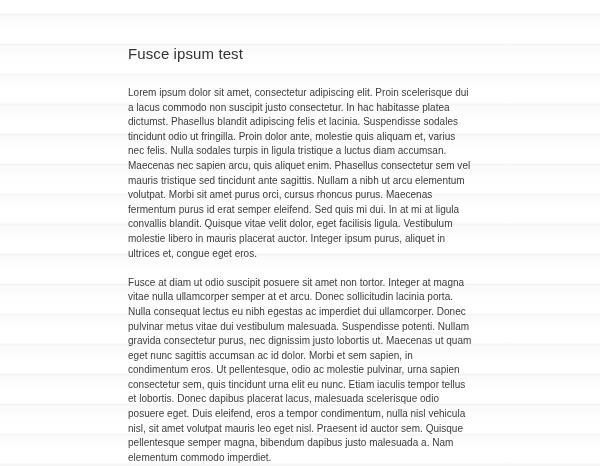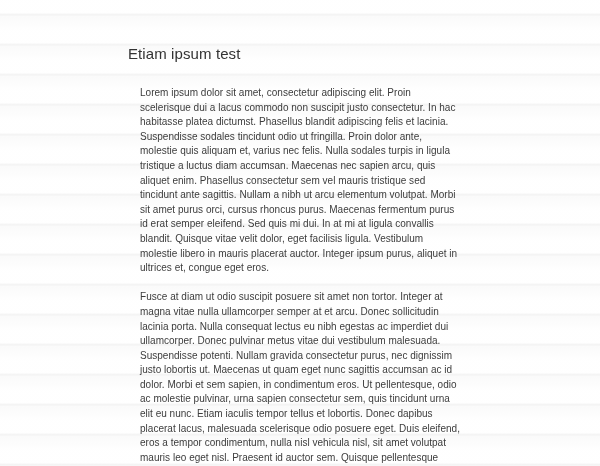--- a/index.html
+++ b/index.html
@@ -45,21 +45,21 @@
     margin: 0;
     padding-top: 44px;
     font-size: 15px;
     font-weight: 400;
     line-height: 20px;
     color: #333333;
     letter-spacing: 0.1px;
   }
 
   .doc-paragraph {
-    margin: 12px;
+    margin: 0;
     font-size: 10px;
     line-height: 14.6px;
     color: #3c3c3c;
     text-align: left;
     letter-spacing: 0.02px;
   }
 
   .doc-paragraph.first {
     margin-top: 22px;
   }
@@ -67,20 +67,20 @@
   .doc-paragraph.second {
     margin-top: 14.6px;
   }
 </style>
 </head>
 <body>
 
 <div class="page">
   <div class="content">
 
-    <h1 class="doc-title">Etiam ipsum test</h1>
+    <h1 class="doc-title">Fusce ipsum test</h1>
 
     <p class="doc-paragraph first">Lorem ipsum dolor sit amet, consectetur adipiscing elit. Proin scelerisque dui a lacus commodo non suscipit justo consectetur. In hac habitasse platea dictumst. Phasellus blandit adipiscing felis et lacinia. Suspendisse sodales tincidunt odio ut fringilla. Proin dolor ante, molestie quis aliquam et, varius nec felis. Nulla sodales turpis in ligula tristique a luctus diam accumsan. Maecenas nec sapien arcu, quis aliquet enim. Phasellus consectetur sem vel mauris tristique sed tincidunt ante sagittis. Nullam a nibh ut arcu elementum volutpat. Morbi sit amet purus orci, cursus rhoncus purus. Maecenas fermentum purus id erat semper eleifend. Sed quis mi dui. In at mi at ligula convallis blandit. Quisque vitae velit dolor, eget facilisis ligula. Vestibulum molestie libero in mauris placerat auctor. Integer ipsum purus, aliquet in ultrices et, congue eget eros.</p>
 
     <p class="doc-paragraph second">Fusce at diam ut odio suscipit posuere sit amet non tortor. Integer at magna vitae nulla ullamcorper semper at et arcu. Donec sollicitudin lacinia porta. Nulla consequat lectus eu nibh egestas ac imperdiet dui ullamcorper. Donec pulvinar metus vitae dui vestibulum malesuada. Suspendisse potenti. Nullam gravida consectetur purus, nec dignissim justo lobortis ut. Maecenas ut quam eget nunc sagittis accumsan ac id dolor. Morbi et sem sapien, in condimentum eros. Ut pellentesque, odio ac molestie pulvinar, urna sapien consectetur sem, quis tincidunt urna elit eu nunc. Etiam iaculis tempor tellus et lobortis. Donec dapibus placerat lacus, malesuada scelerisque odio posuere eget. Duis eleifend, eros a tempor condimentum, nulla nisl vehicula nisl, sit amet volutpat mauris leo eget nisl. Praesent id auctor sem. Quisque pellentesque semper magna, bibendum dapibus justo malesuada a. Nam elementum commodo imperdiet.</p>
 
   </div>
 </div>
 
 </body></html>

